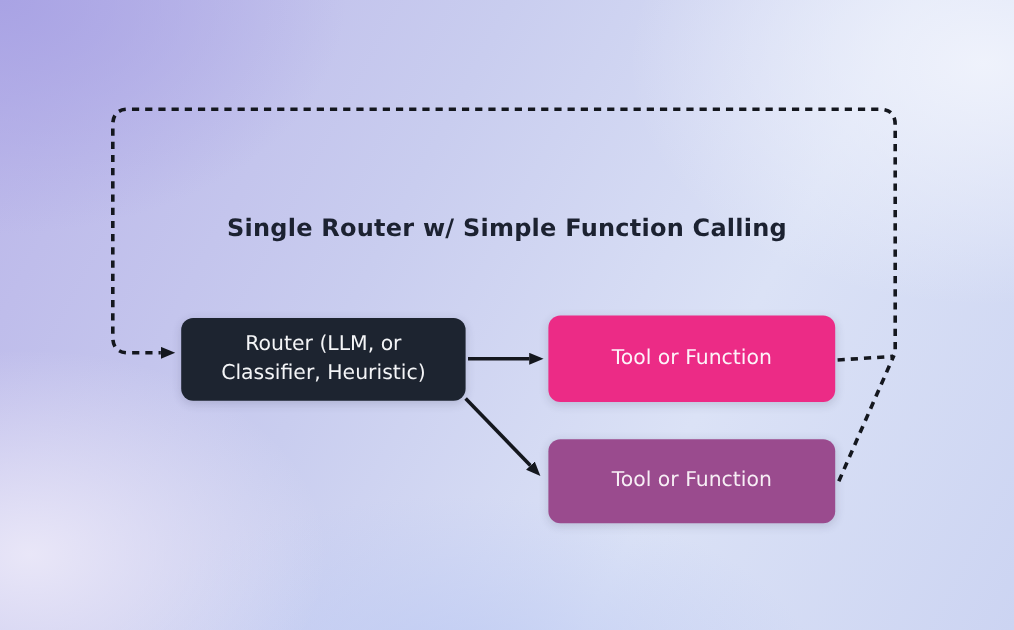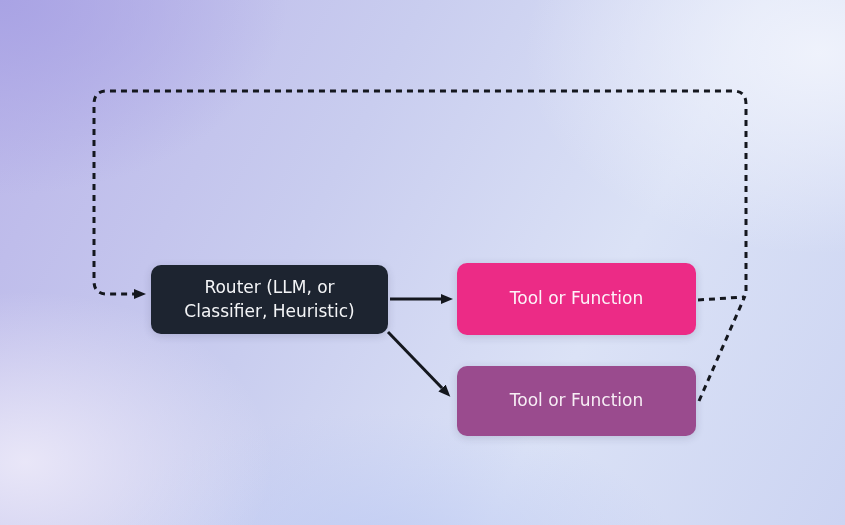--- a/index.html
+++ b/index.html
@@ -81,20 +81,21 @@
 
     <path d="M 698 300 L 744 297" fill="none" stroke="#14171e" stroke-width="3" stroke-dasharray="6 5"></path>
 
     <path d="M 699 401 L 745 296" fill="none" stroke="#14171e" stroke-width="3" stroke-dasharray="6 5"></path>
 
     <path d="M 390 299 L 441 299" fill="none" stroke="#14171e" stroke-width="3" marker-end="url(#arrowhead)"></path>
 
     <path d="M 388 332 L 442 388" fill="none" stroke="#14171e" stroke-width="3" marker-end="url(#arrowhead)"></path>
   </svg>
 
+  <div class="title">Single Router w/ Simple Function Calling</div>
 
   <div class="node node-router">
     <span>Router (LLM, or Classifier, Heuristic)</span>
   </div>
 
   <div class="node node-tool-top">
     <span>Tool or Function</span>
   </div>
 
   <div class="node node-tool-bottom">

